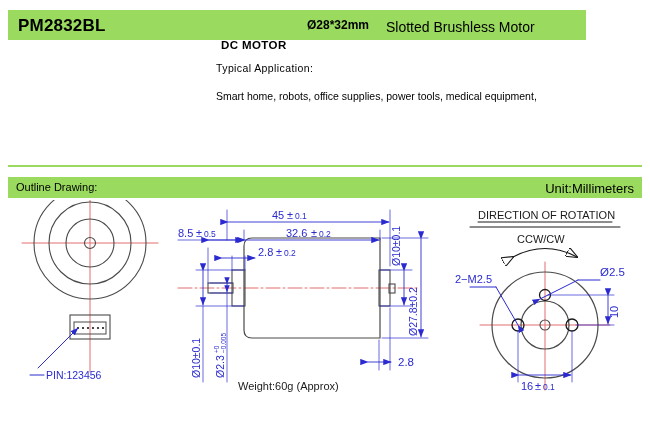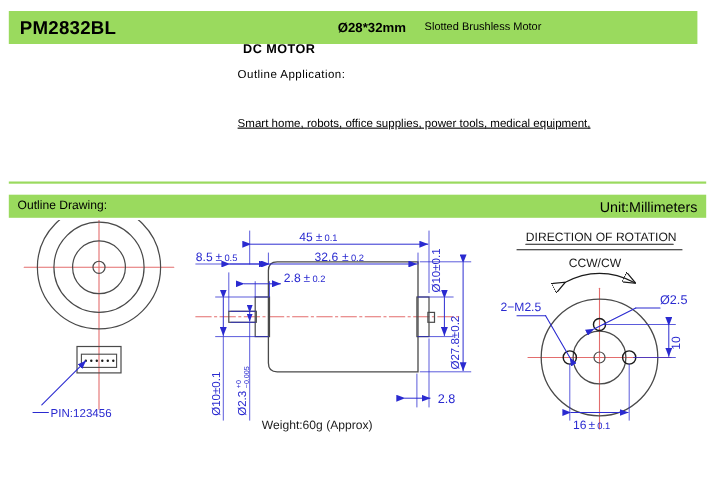--- a/index.html
+++ b/index.html
@@ -2,30 +2,30 @@
 <html><head>
 <meta charset="utf-8">
 <style>
   html,body{margin:0;padding:0;background:#fff;}
   body{width:650px;height:434px;overflow:hidden;
        font-family:"Liberation Sans","DejaVu Sans",sans-serif;color:#000;}
   .page{position:relative;width:650px;height:434px;}
 
   
   .bar{position:absolute;background:#9ada5e;}
-  #title-bar{left:8px;top:10px;width:578px;height:30px;padding-left:48px;}
+  #title-bar{left:8px;top:10px;width:578px;height:30px;}
   #title-bar .model{position:absolute;left:10px;top:6px;font-size:17px;font-weight:bold;letter-spacing:.2px;}
   #title-bar .t1{position:absolute;left:213px;top:9px;font-size:11.5px;font-weight:bold;letter-spacing:.4px;margin-top:20px;}
   #title-bar .t2{position:absolute;left:299px;top:8px;font-size:12px;font-weight:bold;}
-  #title-bar .t3{position:absolute;left:378px;top:9px;font-size:10px;}
+  #title-bar .t3{position:absolute;left:378px;top:9px;font-size:14px;}
 
   
   #app-block{position:absolute;left:216px;top:62px;width:420px;}
   #app-title{font-size:10.5px;letter-spacing:.4px;}
-  #app-text{margin-top:31px;font-size:10.5px;line-height:15px;text-decoration:underline;}
+  #app-text{margin-top:15px;font-size:10.5px;line-height:15px;}
 
   
   #rule{position:absolute;left:8px;top:165px;width:634px;height:2px;background:#9ada5e;}
   #outline-bar{left:8px;top:177px;width:634px;height:21px;}
   #outline-bar .lbl{position:absolute;left:8px;top:4px;font-size:11px;}
   #outline-bar .unit{position:absolute;right:8px;top:4px;font-size:13px;}
 
   
   #canvas{position:absolute;left:0;top:200px;width:650px;height:234px;}
   #canvas svg{display:block;}
@@ -39,21 +39,21 @@
 <div class="page">
 
   <div class="bar" id="title-bar">
     <span class="model">PM2832BL</span>
     <span class="t1">DC  MOTOR</span>
     <span class="t2">Ø28*32mm</span>
     <span class="t3">Slotted Brushless Motor</span>
   </div>
 
   <div id="app-block">
-    <div id="app-title">Outline  Application:</div>
+    <div id="app-title">Typical  Application:</div>
     <div id="app-text">
       <div>Smart home, robots, office supplies, power tools, medical equipment,</div>
     </div>
   </div>
 
   <div id="rule"></div>
   <div class="bar" id="outline-bar">
     <span class="lbl">Outline Drawing:</span>
     <span class="unit">Unit:Millimeters</span>
   </div>

